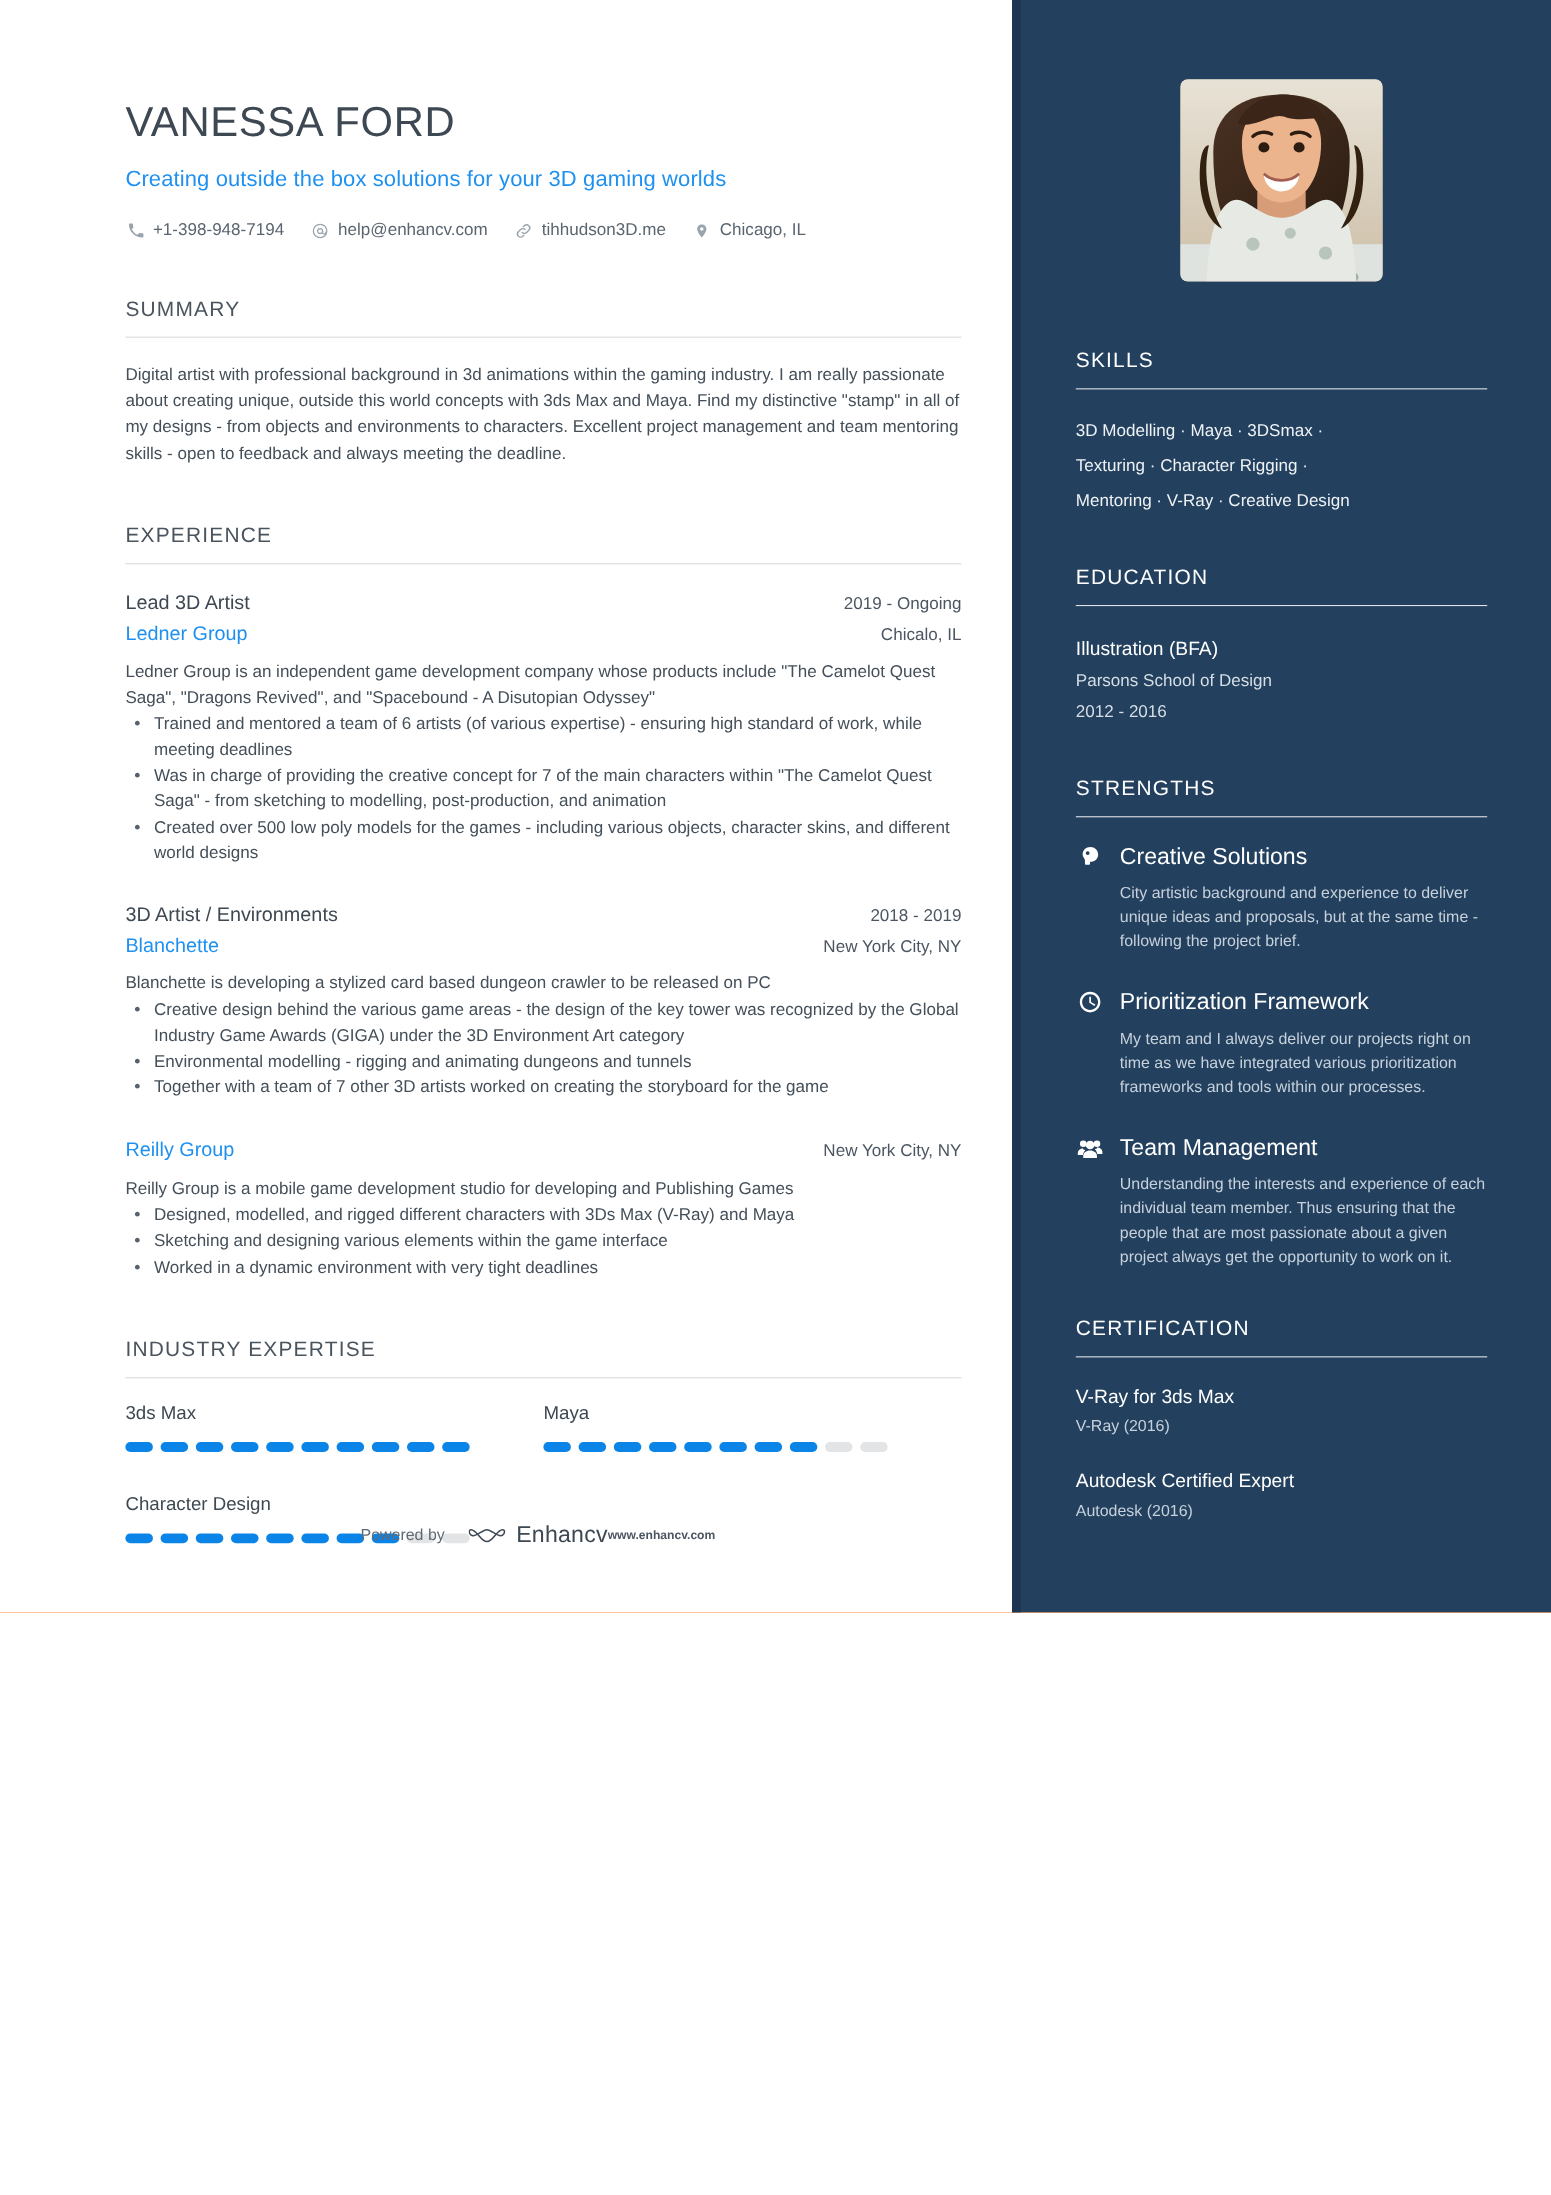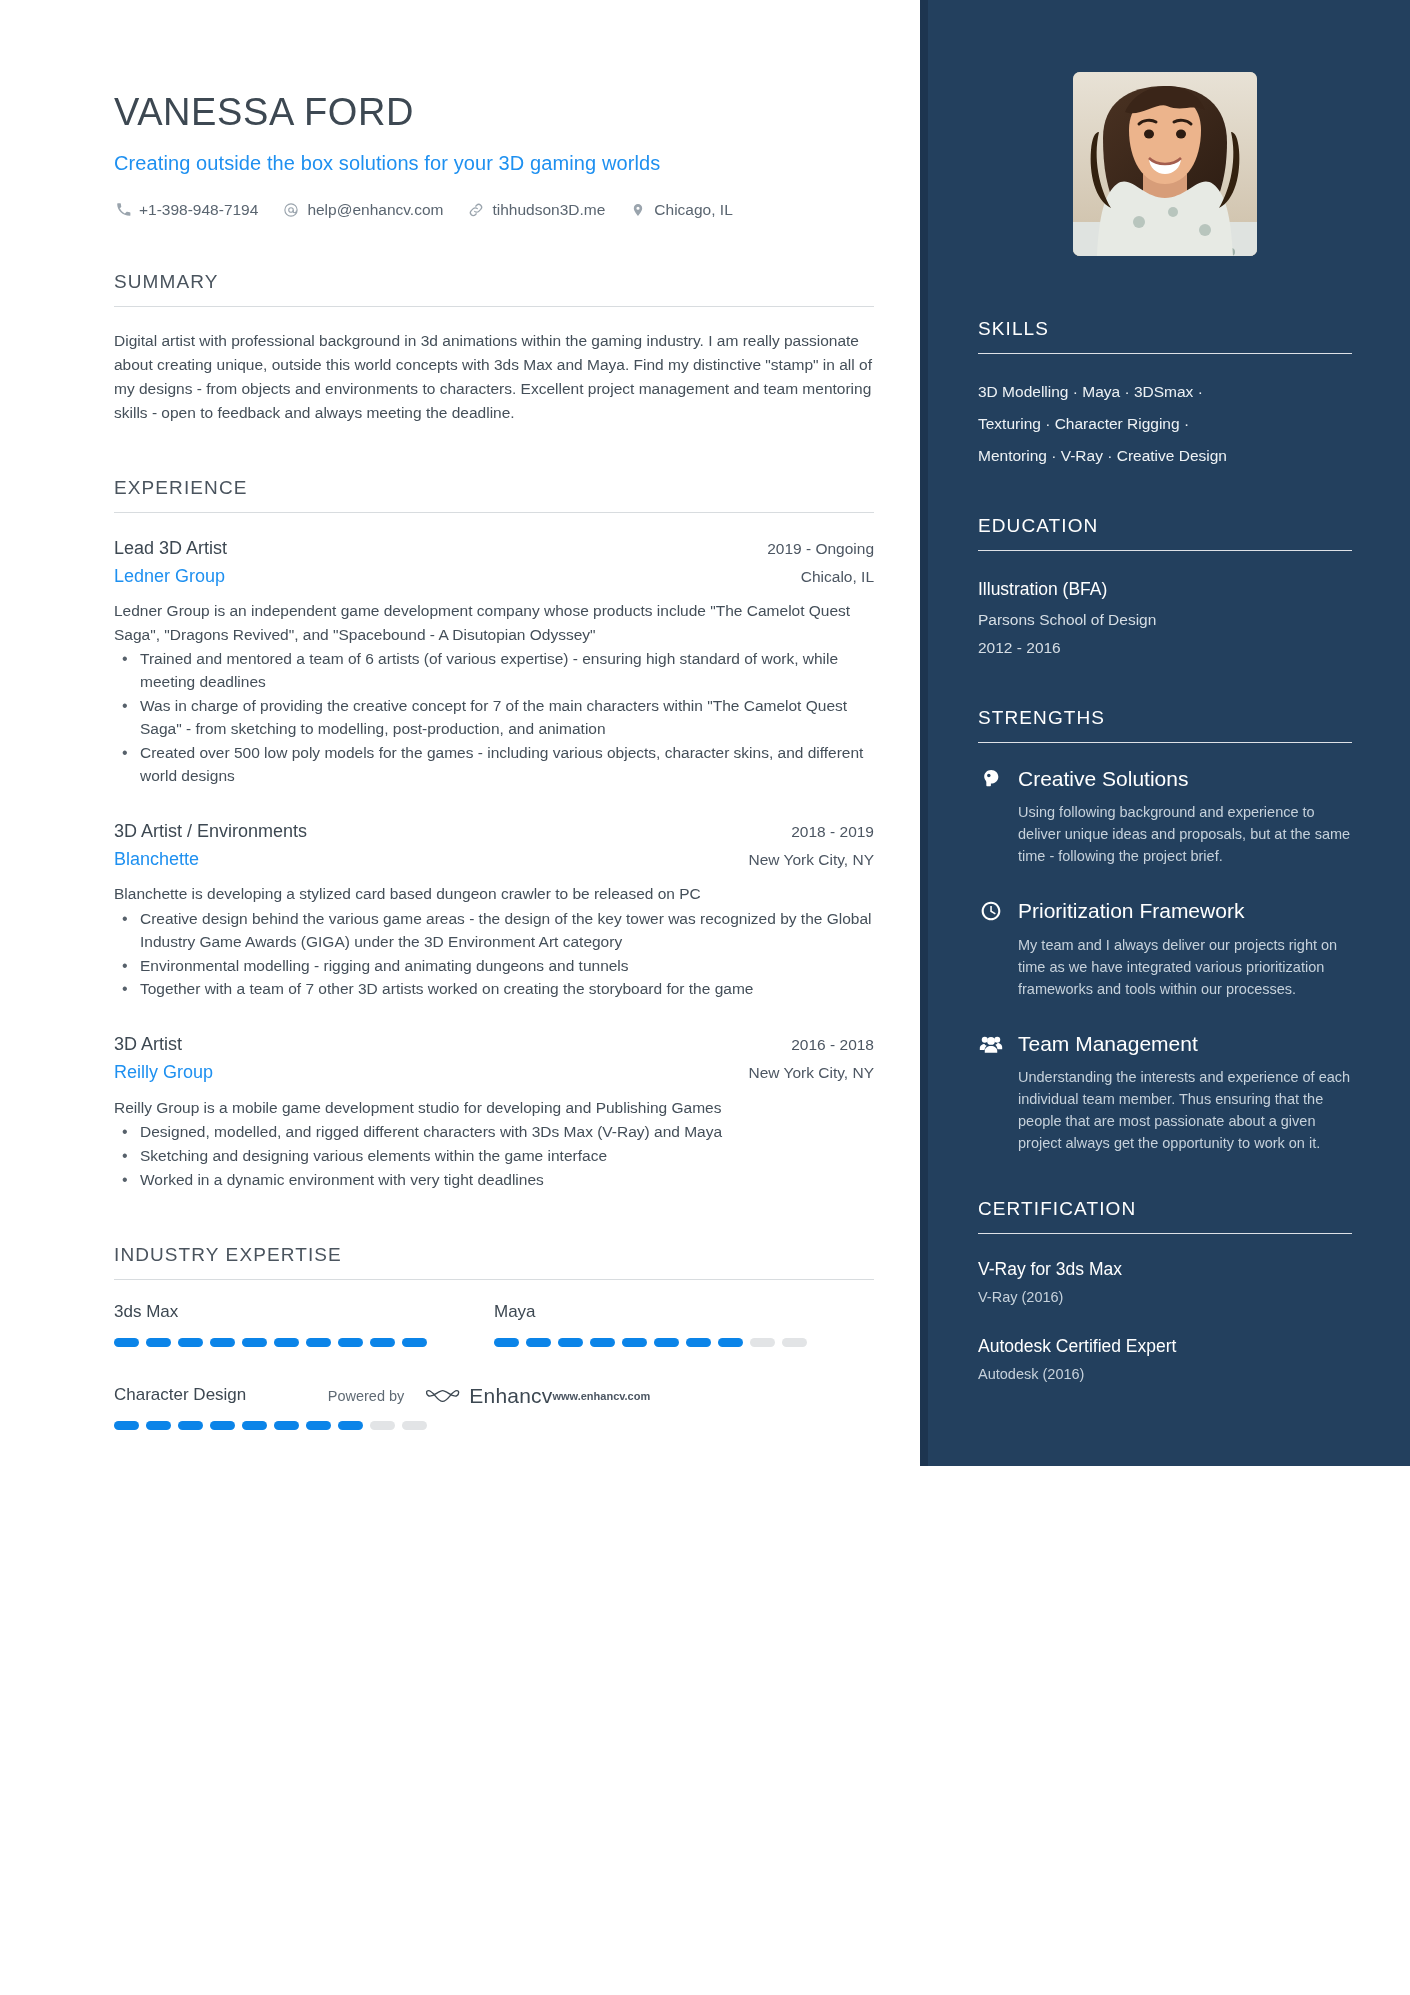--- a/index.html
+++ b/index.html
@@ -390,24 +390,20 @@
           </div>
           <div class="exp-desc">Blanchette is developing a stylized card based dungeon crawler to be released on PC</div>
           <ul class="exp-bullets">
             <li>Creative design behind the various game areas - the design of the key tower was recognized by the Global Industry Game Awards (GIGA) under the 3D Environment Art category</li>
             <li>Environmental modelling - rigging and animating dungeons and tunnels</li>
             <li>Together with a team of 7 other 3D artists worked on creating the storyboard for the game</li>
           </ul>
         </div>
 
         <div class="exp-entry">
-          <div class="exp-row">
-            <div class="exp-title">3D Artist</div>
-            <div class="exp-date">2016 - 2018</div>
-          </div>
           <div class="exp-row">
             <div class="exp-company">Reilly Group</div>
             <div class="exp-loc">New York City, NY</div>
           </div>
           <div class="exp-desc">Reilly Group is a mobile game development studio for developing and Publishing Games</div>
           <ul class="exp-bullets">
             <li>Designed, modelled, and rigged different characters with 3Ds Max (V-Ray) and Maya</li>
             <li>Sketching and designing various elements within the game interface</li>
             <li>Worked in a dynamic environment with very tight deadlines</li>
           </ul>
@@ -552,21 +548,21 @@
 
       <div class="strength">
         <span class="strength-icon">
           <svg width="22" height="22" viewBox="0 0 24 24" fill="currentColor">
             <path d="M12.2 2.1c-4.4 0-7.6 3.2-7.6 7.1 0 2 .8 3.3 1.6 4.4.5.7.7 1.3.7 2.1v3.1c0 .6.5 1.1 1.1 1.1h2.8c.6 0 1.1-.5 1.1-1.1v-2h1.5c3.9-.5 6.6-3.6 6.6-7.3 0-4-3.3-7.4-7.8-7.4z"></path>
             <circle cx="9.6" cy="8.2" r="1.9" fill="#23405e"></circle>
           </svg>
         </span>
         <div class="strength-body">
           <div class="strength-title">Creative Solutions</div>
-          <div class="strength-desc">Using following background and experience to deliver unique ideas and proposals, but at the same time - following the project brief.</div>
+          <div class="strength-desc">City artistic background and experience to deliver unique ideas and proposals, but at the same time - following the project brief.</div>
         </div>
       </div>
 
       <div class="strength">
         <span class="strength-icon">
           <svg width="22" height="22" viewBox="0 0 24 24" fill="currentColor">
             <path d="M12 1.8C6.4 1.8 1.8 6.4 1.8 12S6.4 22.2 12 22.2 22.2 17.6 22.2 12 17.6 1.8 12 1.8zm0 18.1c-4.4 0-7.9-3.5-7.9-7.9S7.6 4.1 12 4.1s7.9 3.5 7.9 7.9-3.5 7.9-7.9 7.9z"></path>
             <path d="M12.9 6.6h-1.7v6.1l5.1 3.1.9-1.4-4.3-2.6z"></path>
           </svg>
         </span>

